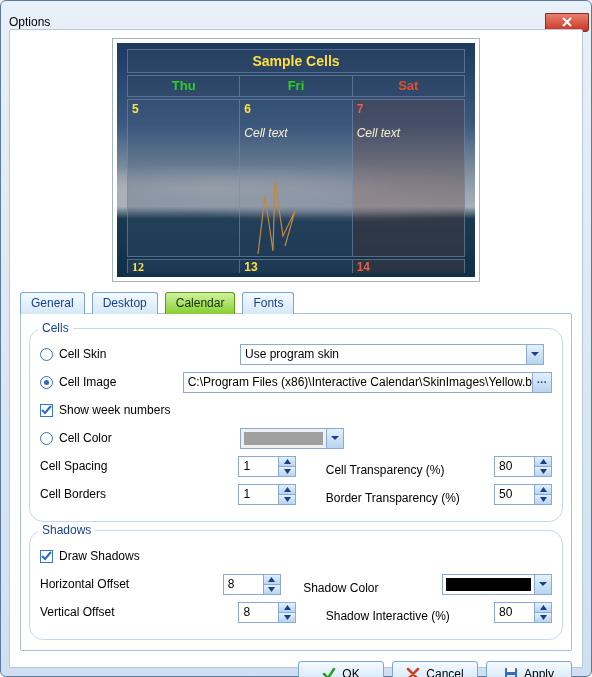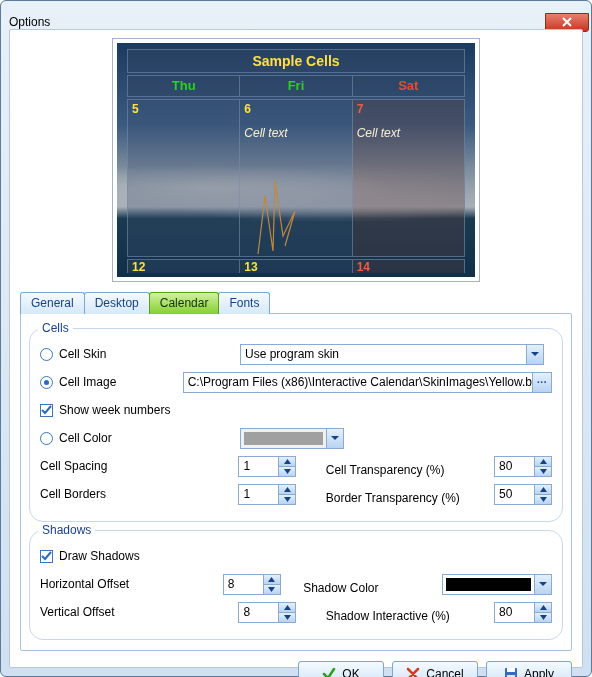--- a/index.html
+++ b/index.html
@@ -112,32 +112,32 @@
     display: flex;
   }
   .bcell {
     flex: 1;
     border: 1px solid rgba(120,140,170,0.6);
     border-left: none; border-bottom: none;
     font-weight: bold; font-size: 12px;
     padding-left: 4px;
     background: rgba(60,80,110,0.28);
   }
-  .bcell:first-child { border-left: 1px solid rgba(120,140,170,0.6); }
+  .bcell:first-child { border-left: 1px solid rgba(120,140,170,0.6); font-family: Liberation Serif, serif; }
   .bcell.y { color: #ffe040; }
   .bcell.r { color: #e86040; background: rgba(90,60,60,0.34); }
   .scribble {
     position: absolute;
     left: 38%; bottom: 9%;
     width: 50px; height: 80px;
     pointer-events: none;
   }
 
   .tabstrip {
-    display: flex; gap: 0; margin-top: 4px;
+    display: flex; gap: 8px; margin-top: 4px;
   }
   .tab {
     padding: 3px 10px 4px;
     background: linear-gradient(#f4faff, #d6e8f8);
     border: 1px solid #7aa6d8;
     border-bottom: none;
     border-radius: 3px 3px 0 0;
     margin-right: -1px;
     color: #15428b;
     cursor: pointer;

